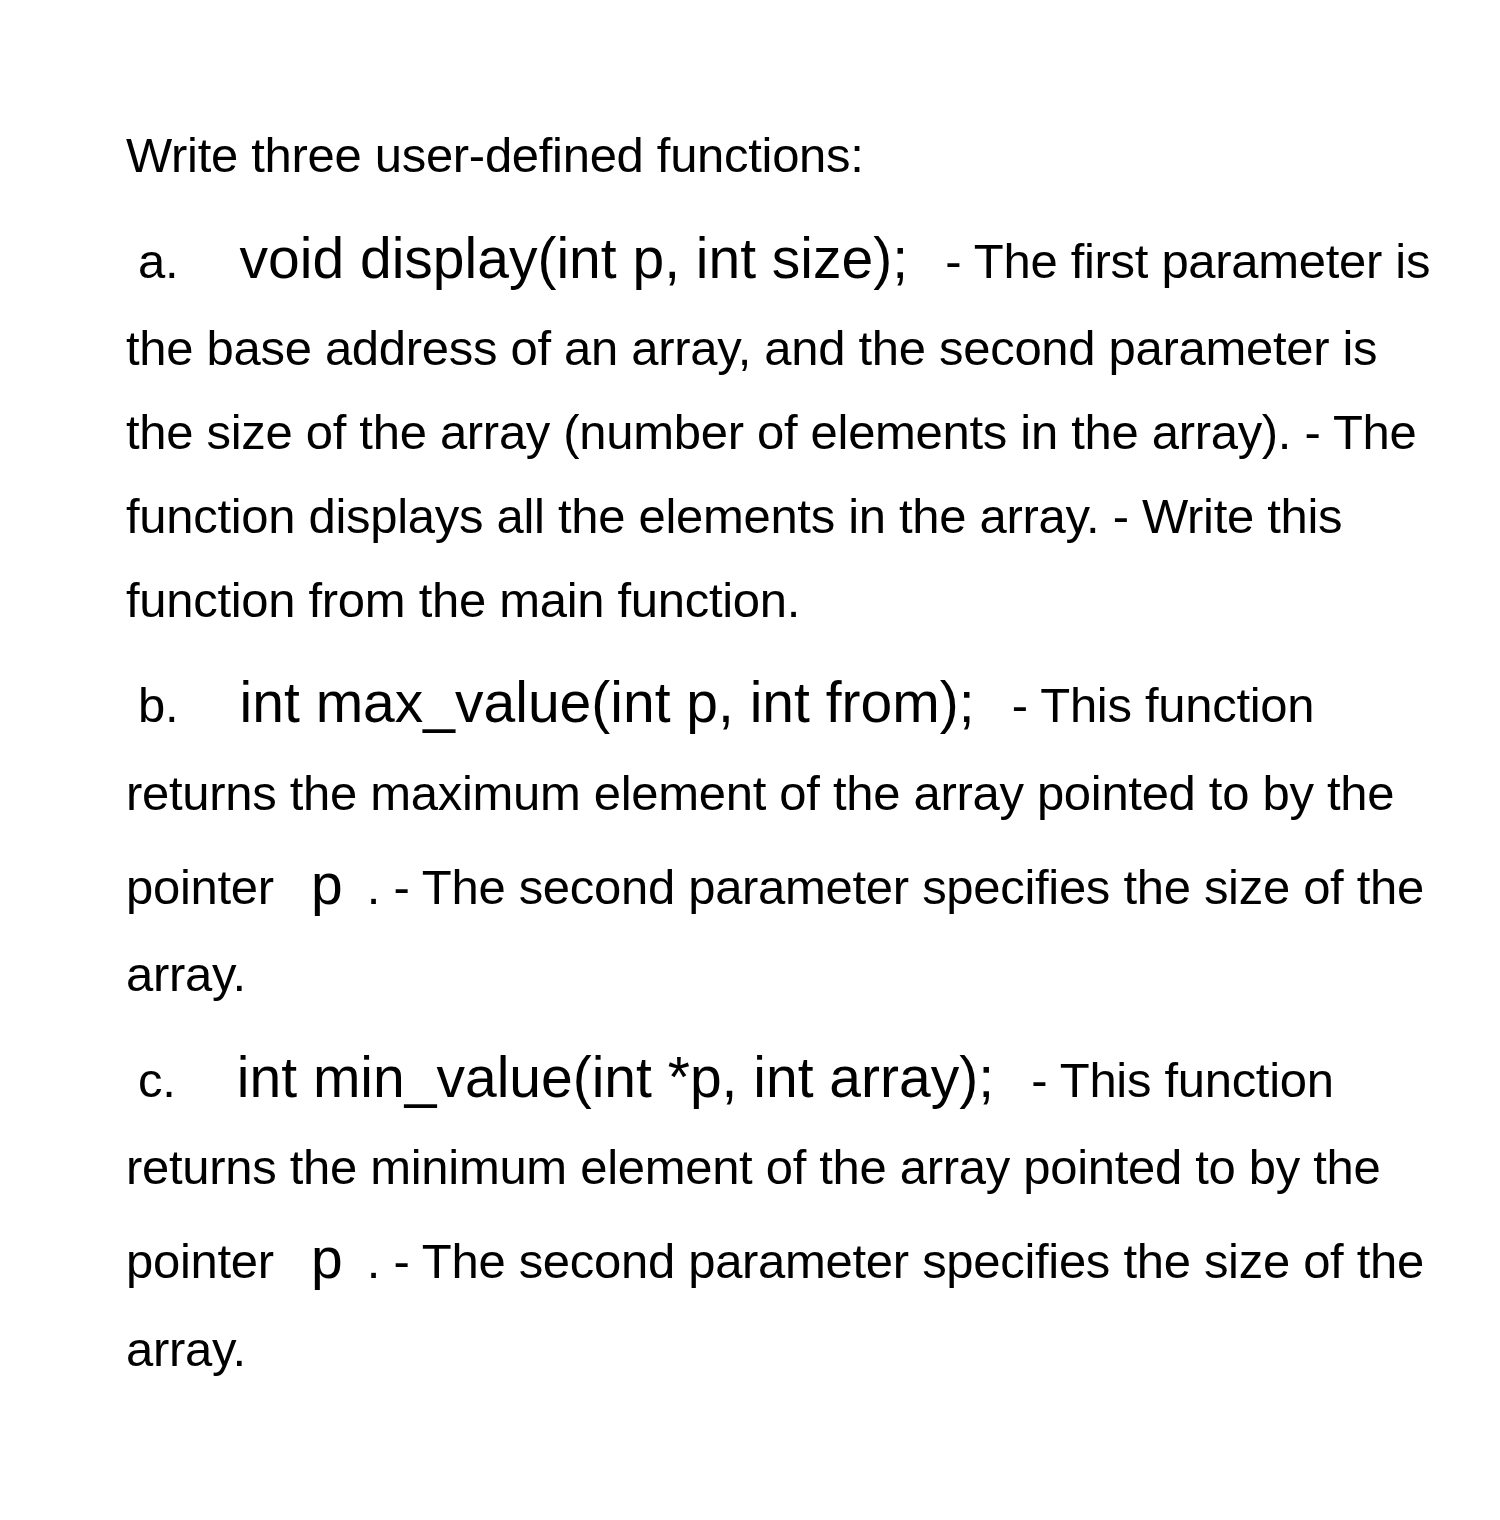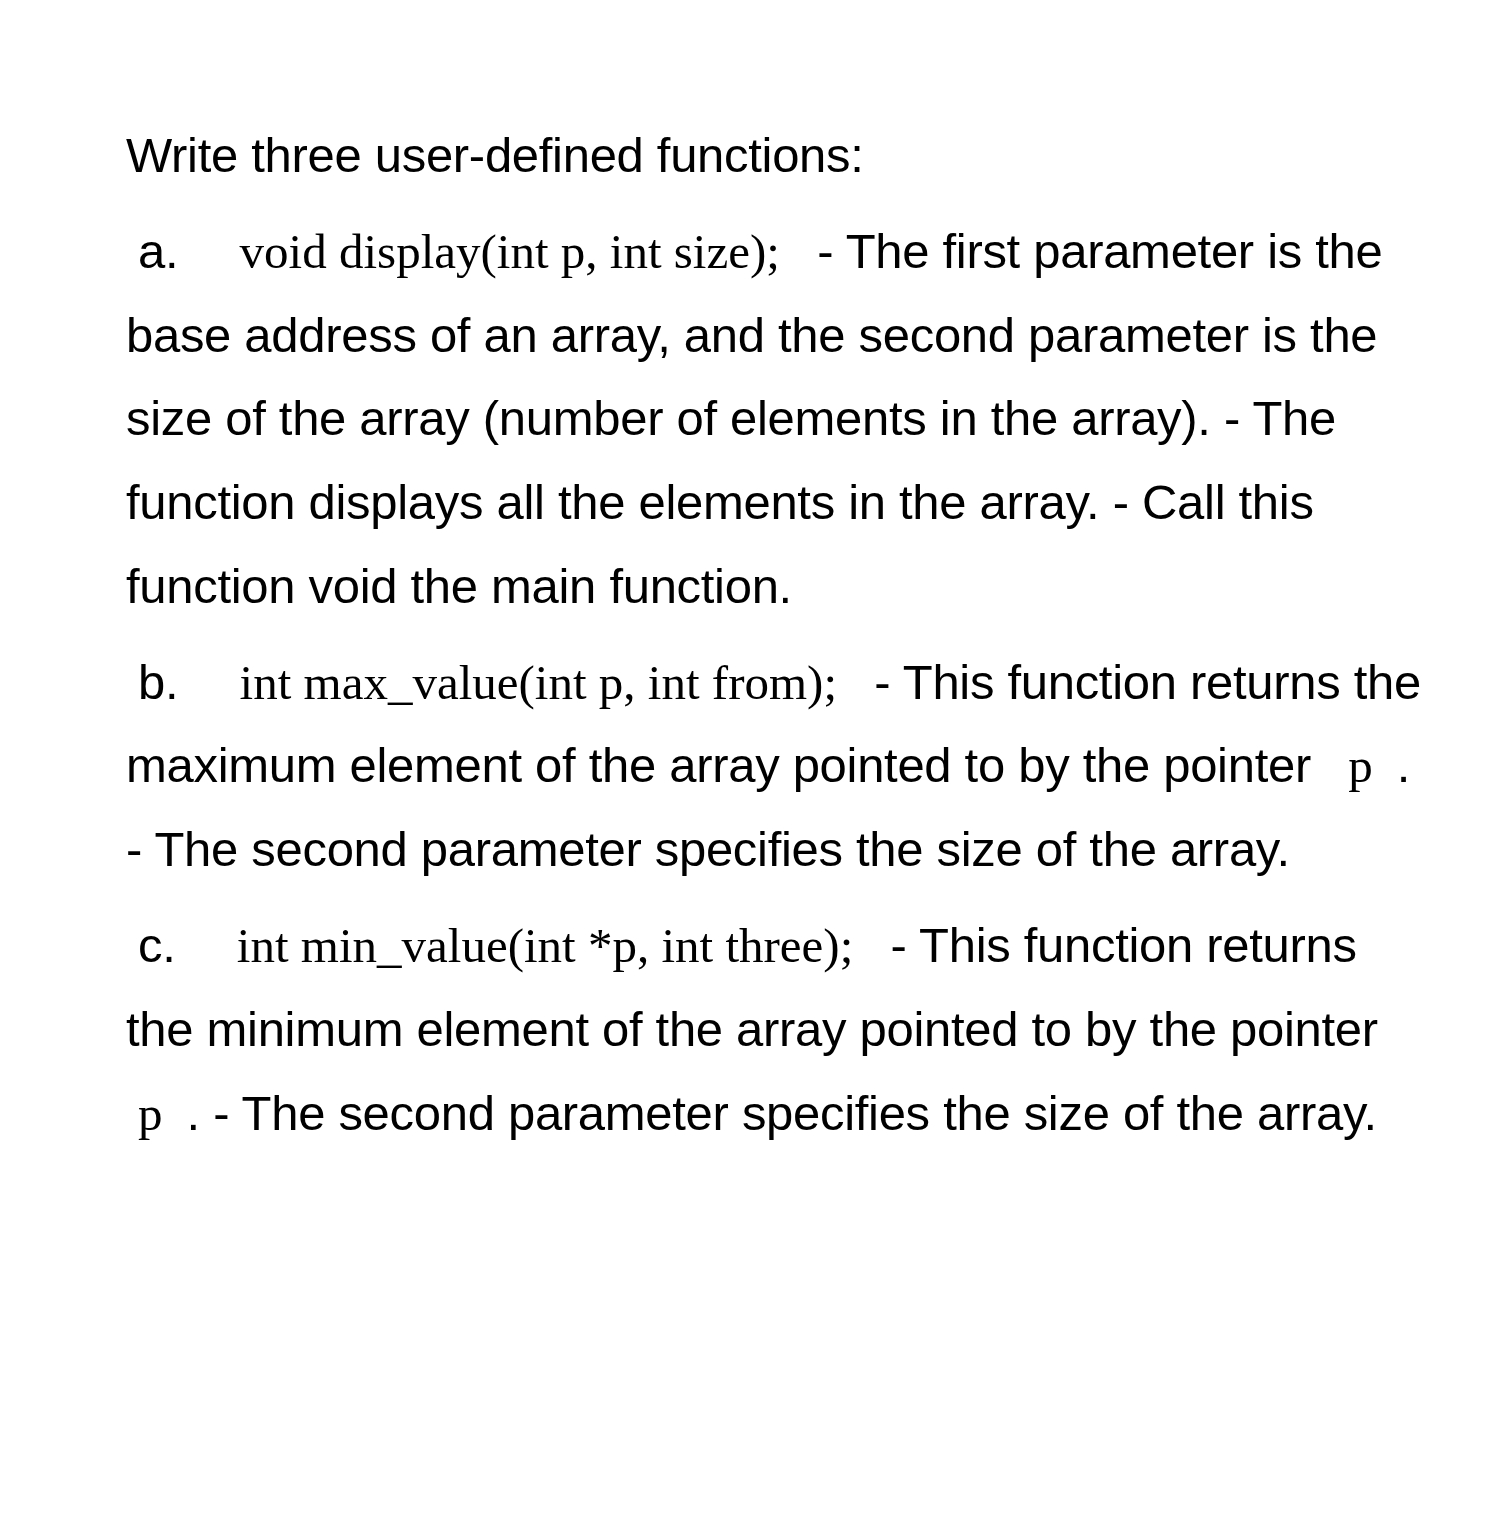--- a/index.html
+++ b/index.html
@@ -20,41 +20,41 @@
       line-height: 1.71;
       letter-spacing: -0.3px;
     }
     .heading {
       margin-bottom: 0px;
     }
     .paragraph {
       margin-bottom: 0px;
     }
     code, .mono {
-      font-family: Liberation Serif, serif;
-      font-size: 49px;
+      font-family: Liberation Sans, sans-serif;
+      font-size: 57px;
       letter-spacing: 0px;
     }
     .label {
       font-weight: 400;
     }
   </style>
 </head>
 <body>
 
 <div class="content">
   <div class="heading">Write three user-defined functions:</div>
 
   <div class="paragraph">
     <span class="label">a.</span>
-    <span> </span><code>void display(int p, int size);</code><span> - The first parameter is the base address of an array, and the second parameter is the size of the array (number of elements in the array). - The function displays all the elements in the array. - Call this function void the main function.</span>
+    <span> </span><code>void display(int p, int size);</code><span> - The first parameter is the base address of an array, and the second parameter is the size of the array (number of elements in the array). - The function displays all the elements in the array. - Write this function from the main function.</span>
   </div>
 
   <div class="paragraph">
     <span class="label">b.</span>
     <span> </span><code>int max_value(int p, int from);</code><span> - This function returns the maximum element of the array pointed to by the pointer </span><code>p</code><span>. - The second parameter specifies the size of the array.</span>
   </div>
 
   <div class="paragraph">
     <span class="label">c.</span>
-    <span> </span><code>int min_value(int *p, int three);</code><span> - This function returns the minimum element of the array pointed to by the pointer </span><code>p</code><span>. - The second parameter specifies the size of the array.</span>
+    <span> </span><code>int min_value(int *p, int array);</code><span> - This function returns the minimum element of the array pointed to by the pointer </span><code>p</code><span>. - The second parameter specifies the size of the array.</span>
   </div>
 </div>
 
 </body></html>

